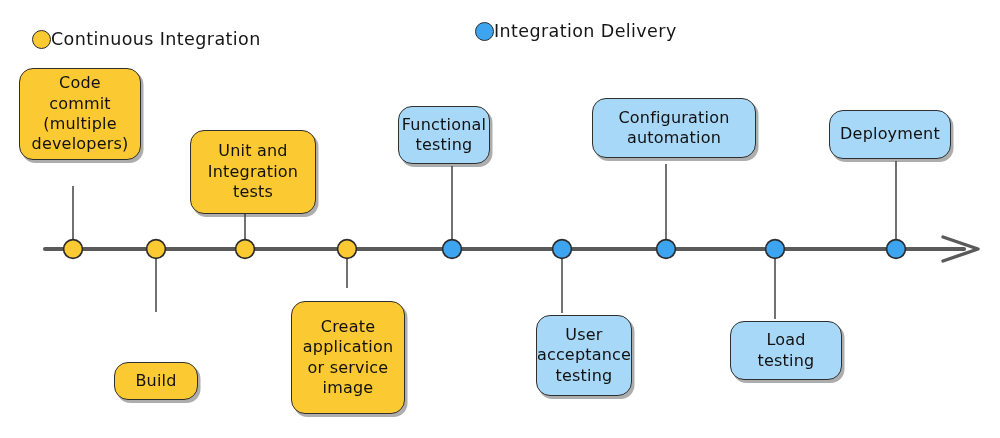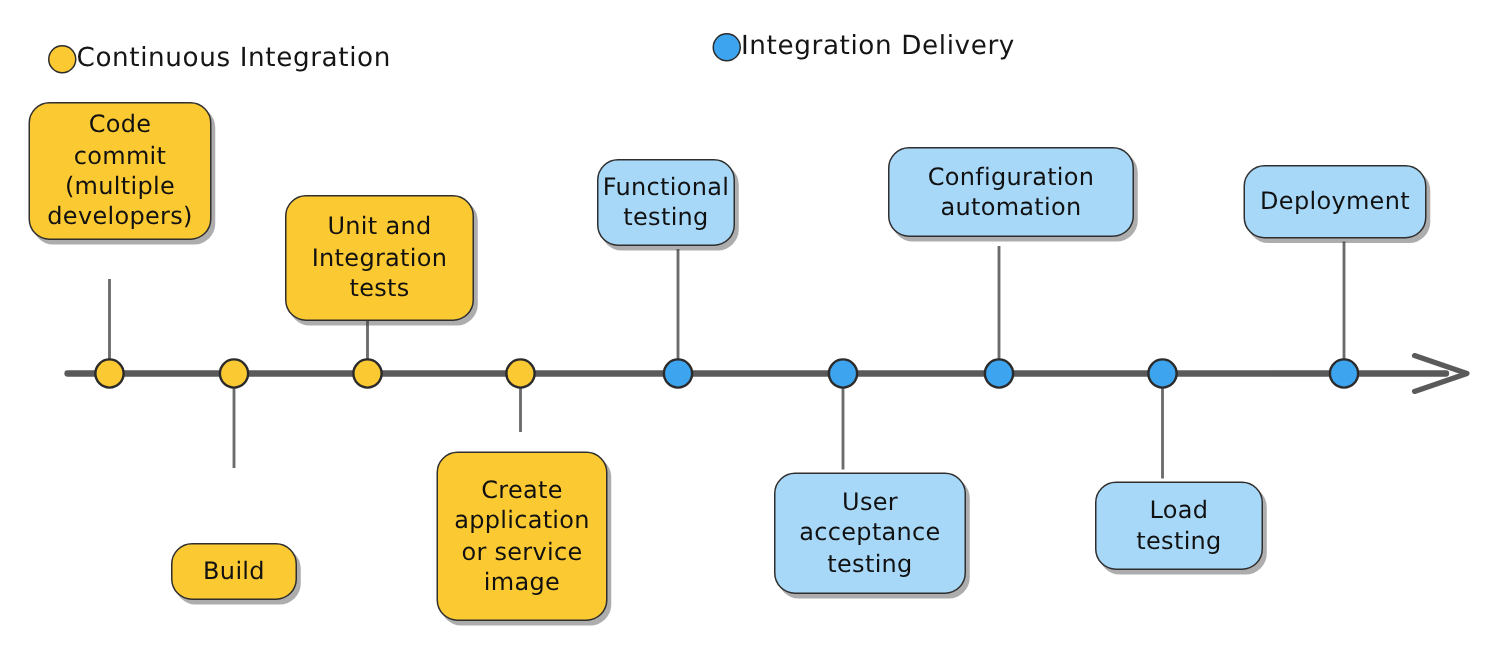--- a/index.html
+++ b/index.html
@@ -125,21 +125,21 @@
       </div>
       <div class="node-box ci" style="left: 190px; top: 86px; width: 126px; height: 84px; margin-top: 44px;">
         <span class="label">Unit and Integration tests</span>
       </div>
       <div class="node-box ci" style="left: 291px; top: 290px; width: 114px; height: 113px; margin-top: 11px;">
         <span class="label">Create application or service image</span>
       </div>
       <div class="node-box cd" style="left: 398px; top: 106px; width: 92px; height: 58px;">
         <span class="label">Functional testing</span>
       </div>
-      <div class="node-box cd" style="left: 516px; top: 315px; width: 128px; height: 81px;">
+      <div class="node-box cd" style="left: 536px; top: 315px; width: 96px; height: 81px;">
         <span class="label">User acceptance testing</span>
       </div>
       <div class="node-box cd" style="left: 592px; top: 98px; width: 164px; height: 60px;">
         <span class="label">Configuration automation</span>
       </div>
       <div class="node-box cd" style="left: 730px; top: 321px; width: 112px; height: 59px; text-align: center;">
         <span class="label">Load testing</span>
       </div>
       <div class="node-box cd" style="left: 829px; top: 110px; width: 122px; height: 49px; text-align: right;">
         <span class="label">Deployment</span>

